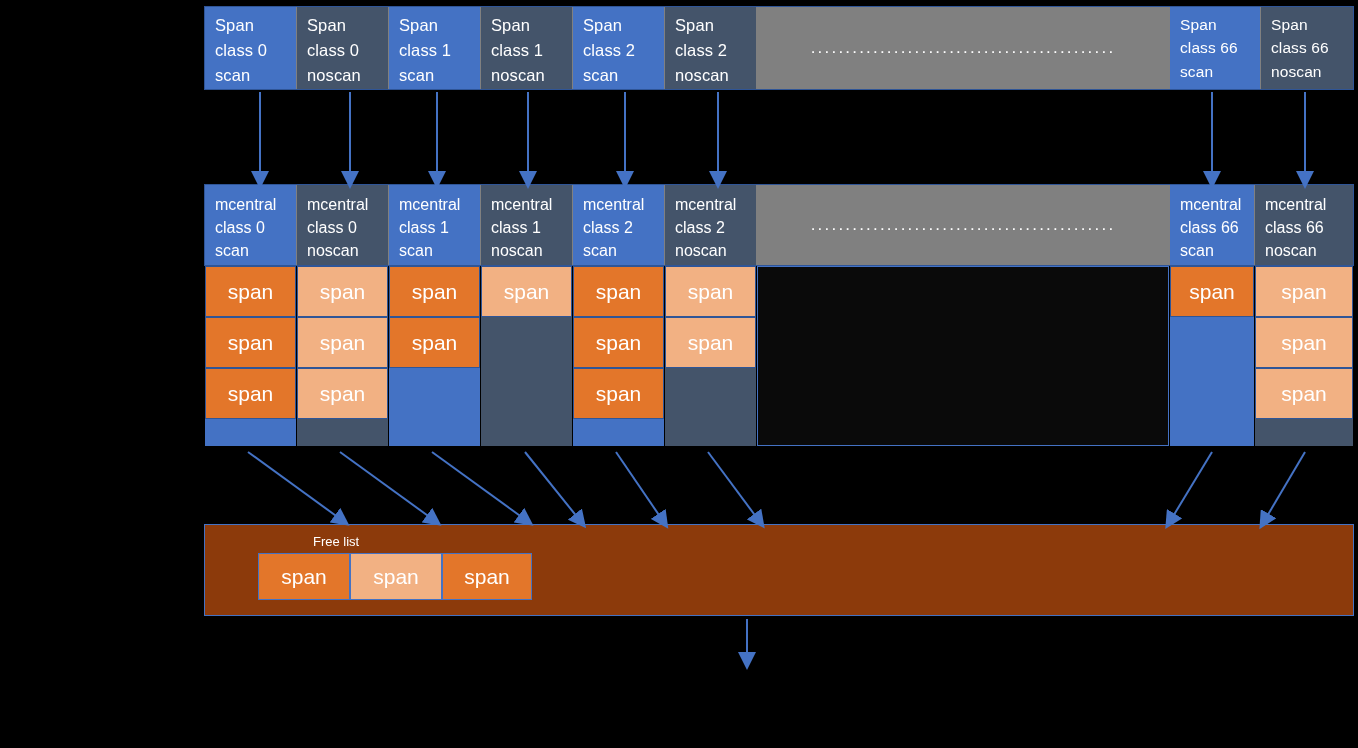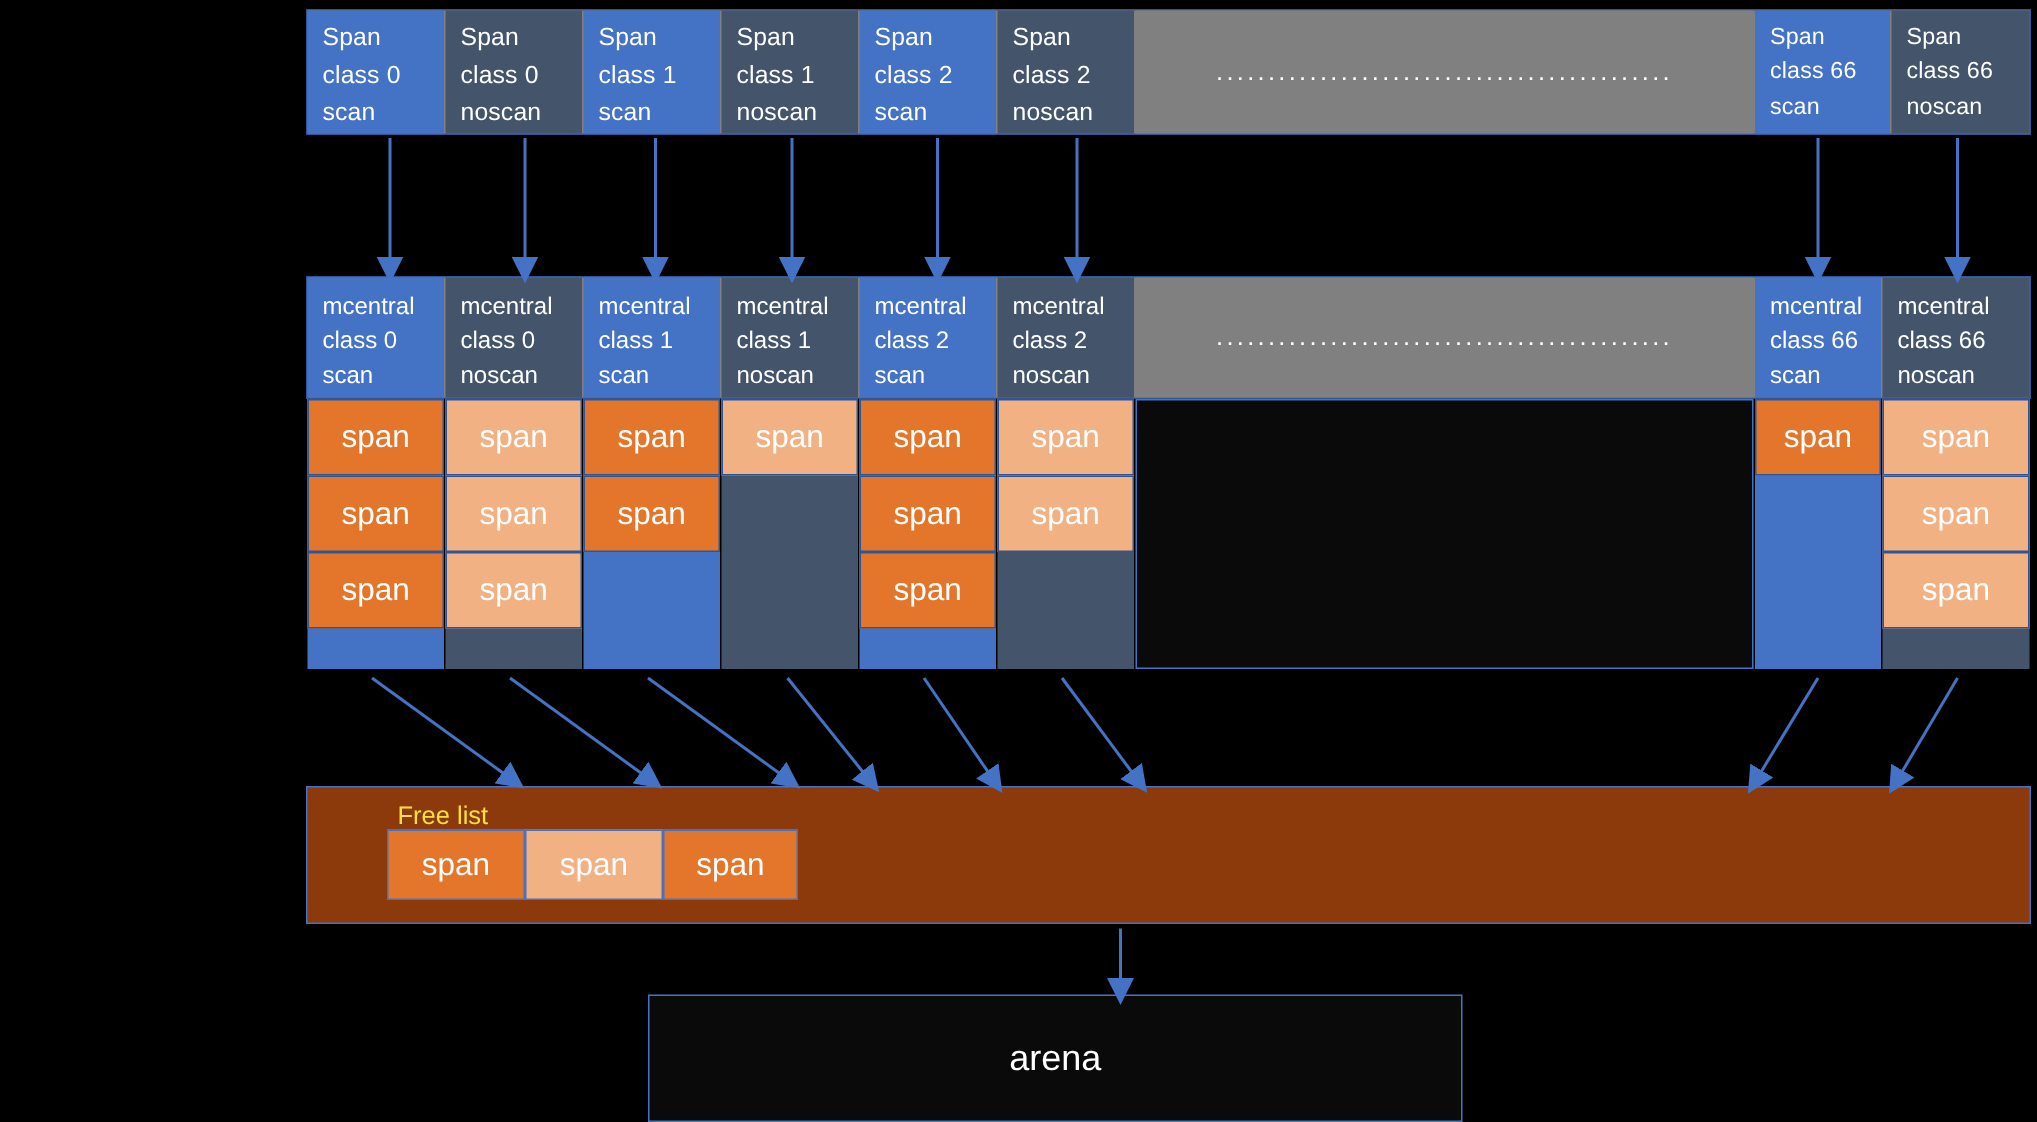--- a/index.html
+++ b/index.html
@@ -36,21 +36,21 @@
     display:flex;align-items:center;justify-content:center;
     font-size:21px;
     height:100%;
   }
   .ellipsis{
     display:flex;align-items:center;justify-content:center;
     height:100%;font-size:17px;letter-spacing:2.2px;
     color:#fff;
   }
   .freelist-label{
-    position:absolute;font-size:17px;color:#fde047;
+    position:absolute;font-size:13px;color:#ffffff;margin-left:48px;
   }
   .arena-label{
     display:flex;align-items:center;justify-content:center;
     height:100%;font-size:24px;
   }
   svg.arrows{position:absolute;left:0;top:0;width:1358px;height:748px;
              pointer-events:none;}
 </style>
 </head>
 <body>
@@ -259,23 +259,20 @@
   <div class="box f-orange bd-lt" style="left:258px;top:553px;width:92px;height:47px;">
       <div class="spanlabel">span</div>
     </div>
   <div class="box f-lorange bd-lt" style="left:350px;top:553px;width:92px;height:47px;">
       <div class="spanlabel">span</div>
     </div>
   <div class="box f-orange bd-lt" style="left:442px;top:553px;width:90px;height:47px;">
       <div class="spanlabel">span</div>
     </div>
 
-  <div class="box f-black bd-lt" style="left:432px;top:663px;width:543px;height:85px;">
-    <div class="arena-label">arena</div>
-  </div>
 
   <svg class="arrows" viewBox="0 0 1358 748" xmlns="http://www.w3.org/2000/svg">
     <defs>
       <marker id="ah" markerWidth="10" markerHeight="9" refX="2.5" refY="4.5" orient="auto" markerUnits="strokeWidth">
         <path d="M0,0 L9,4.5 L0,9 z" fill="#4472C4"></path>
       </marker>
     </defs>
     <g stroke="#4472C4" stroke-width="2" fill="none" marker-end="url(#ah)">
 
       <line x1="260" y1="92" x2="260" y2="176"></line>

